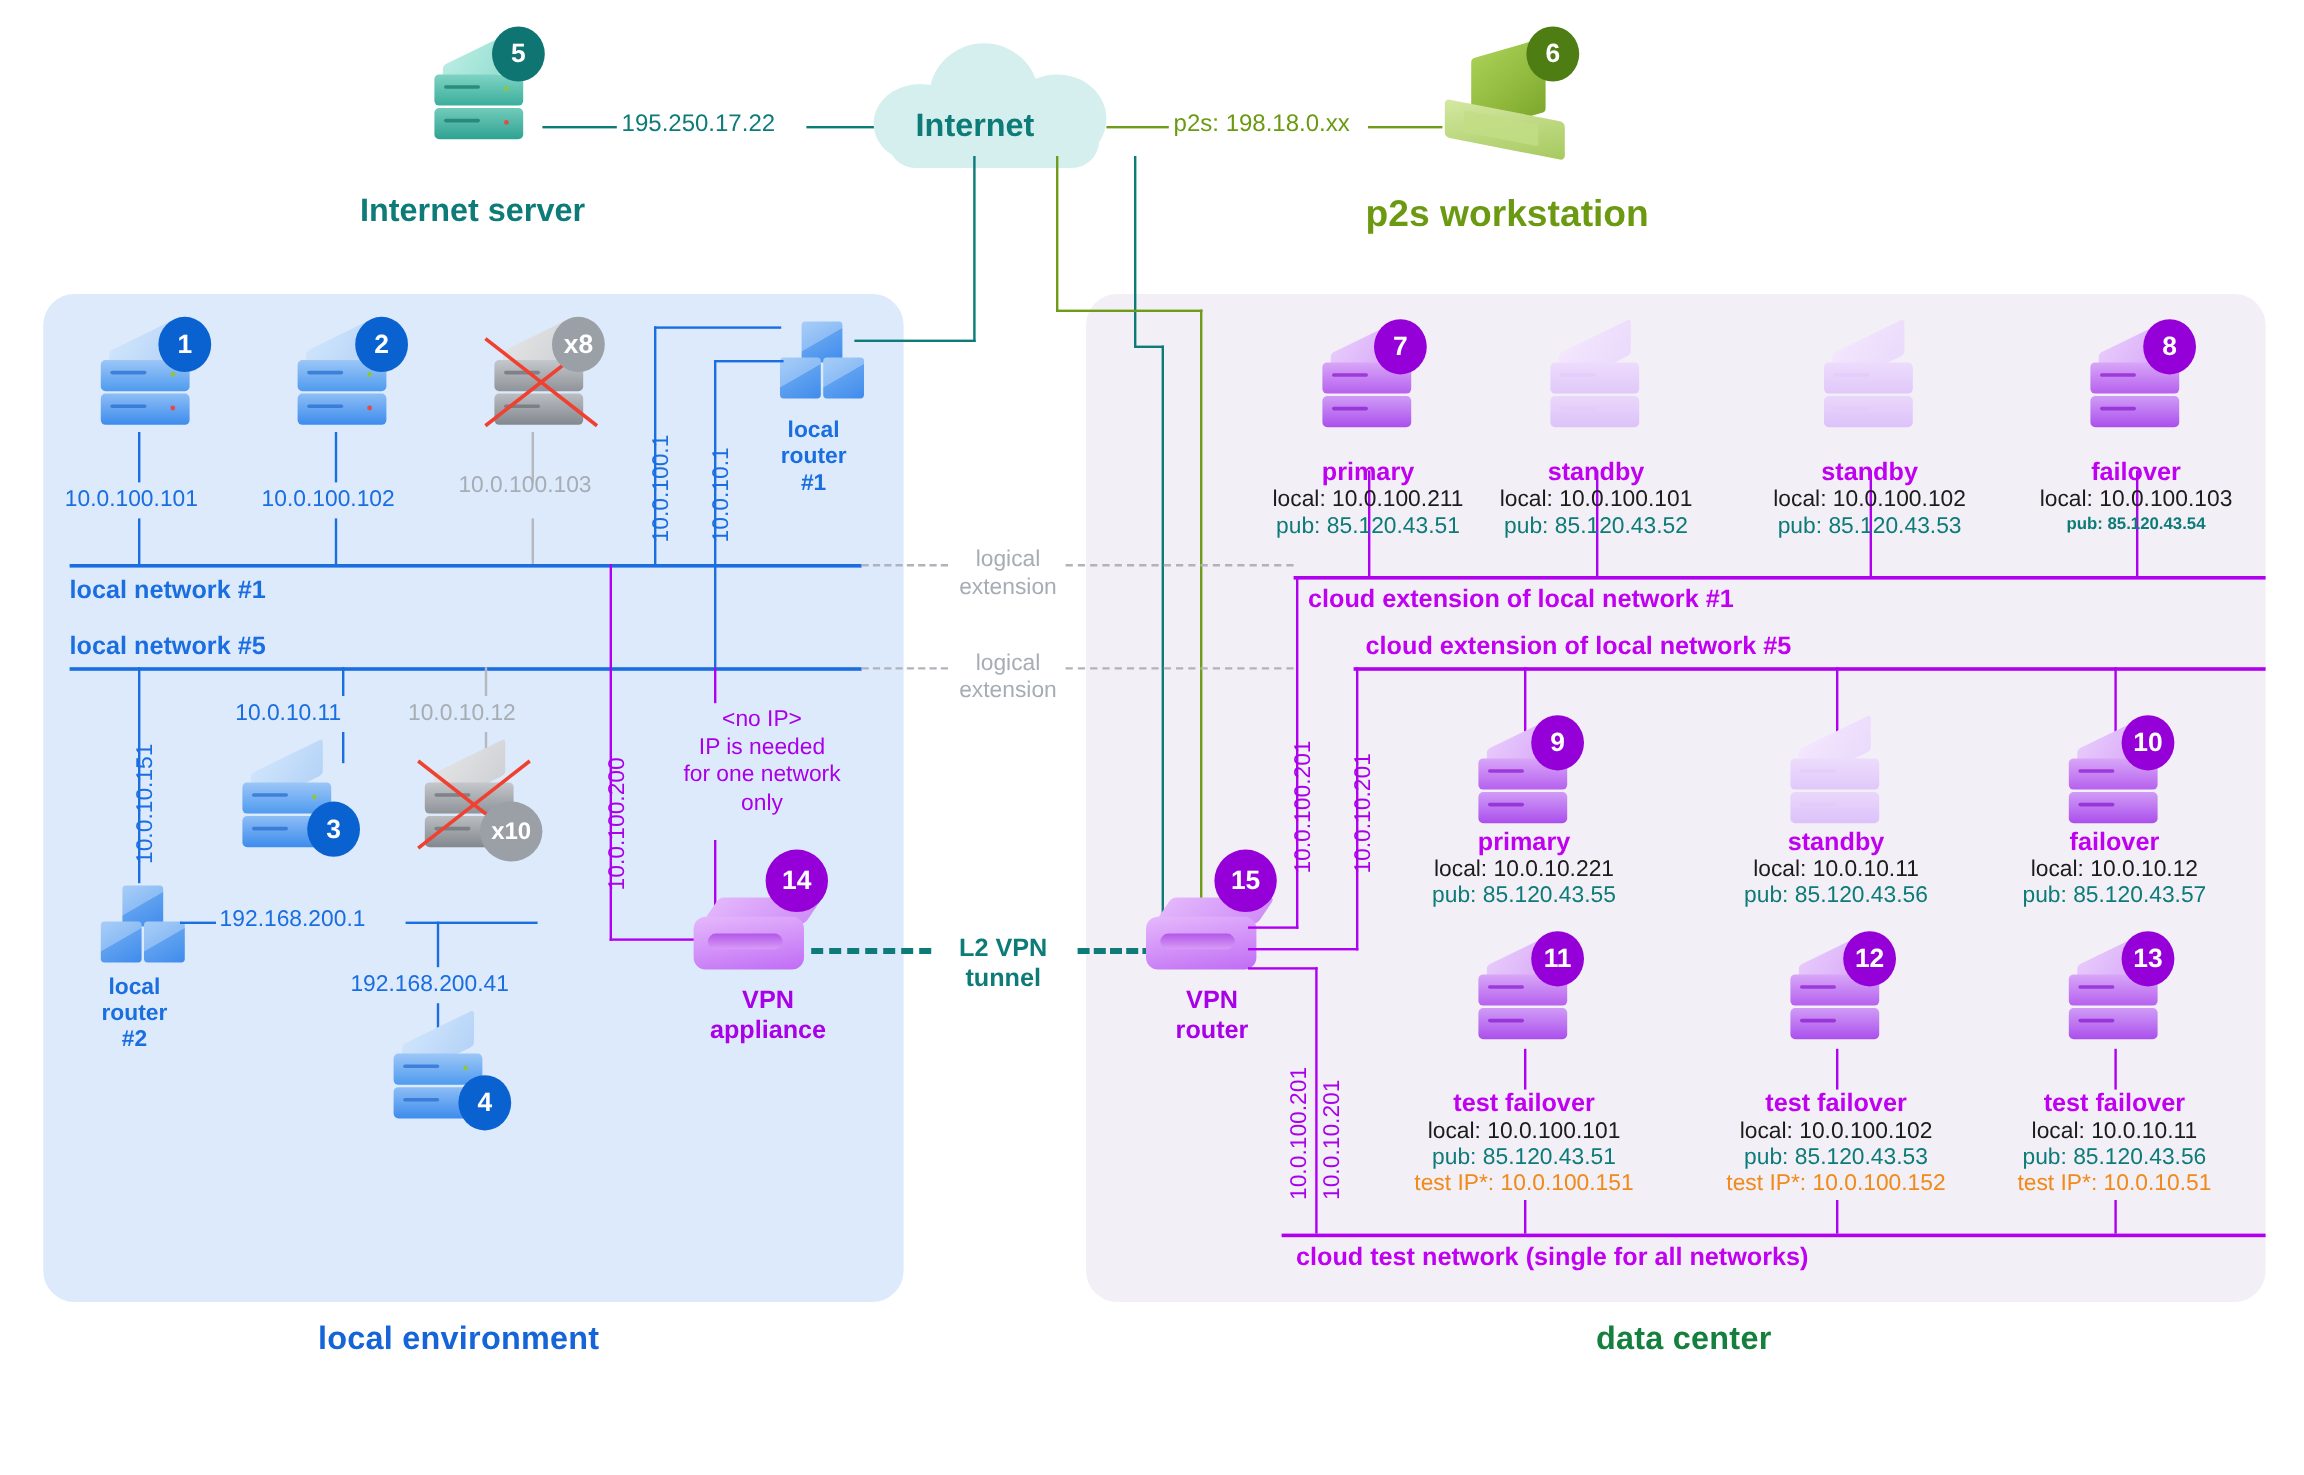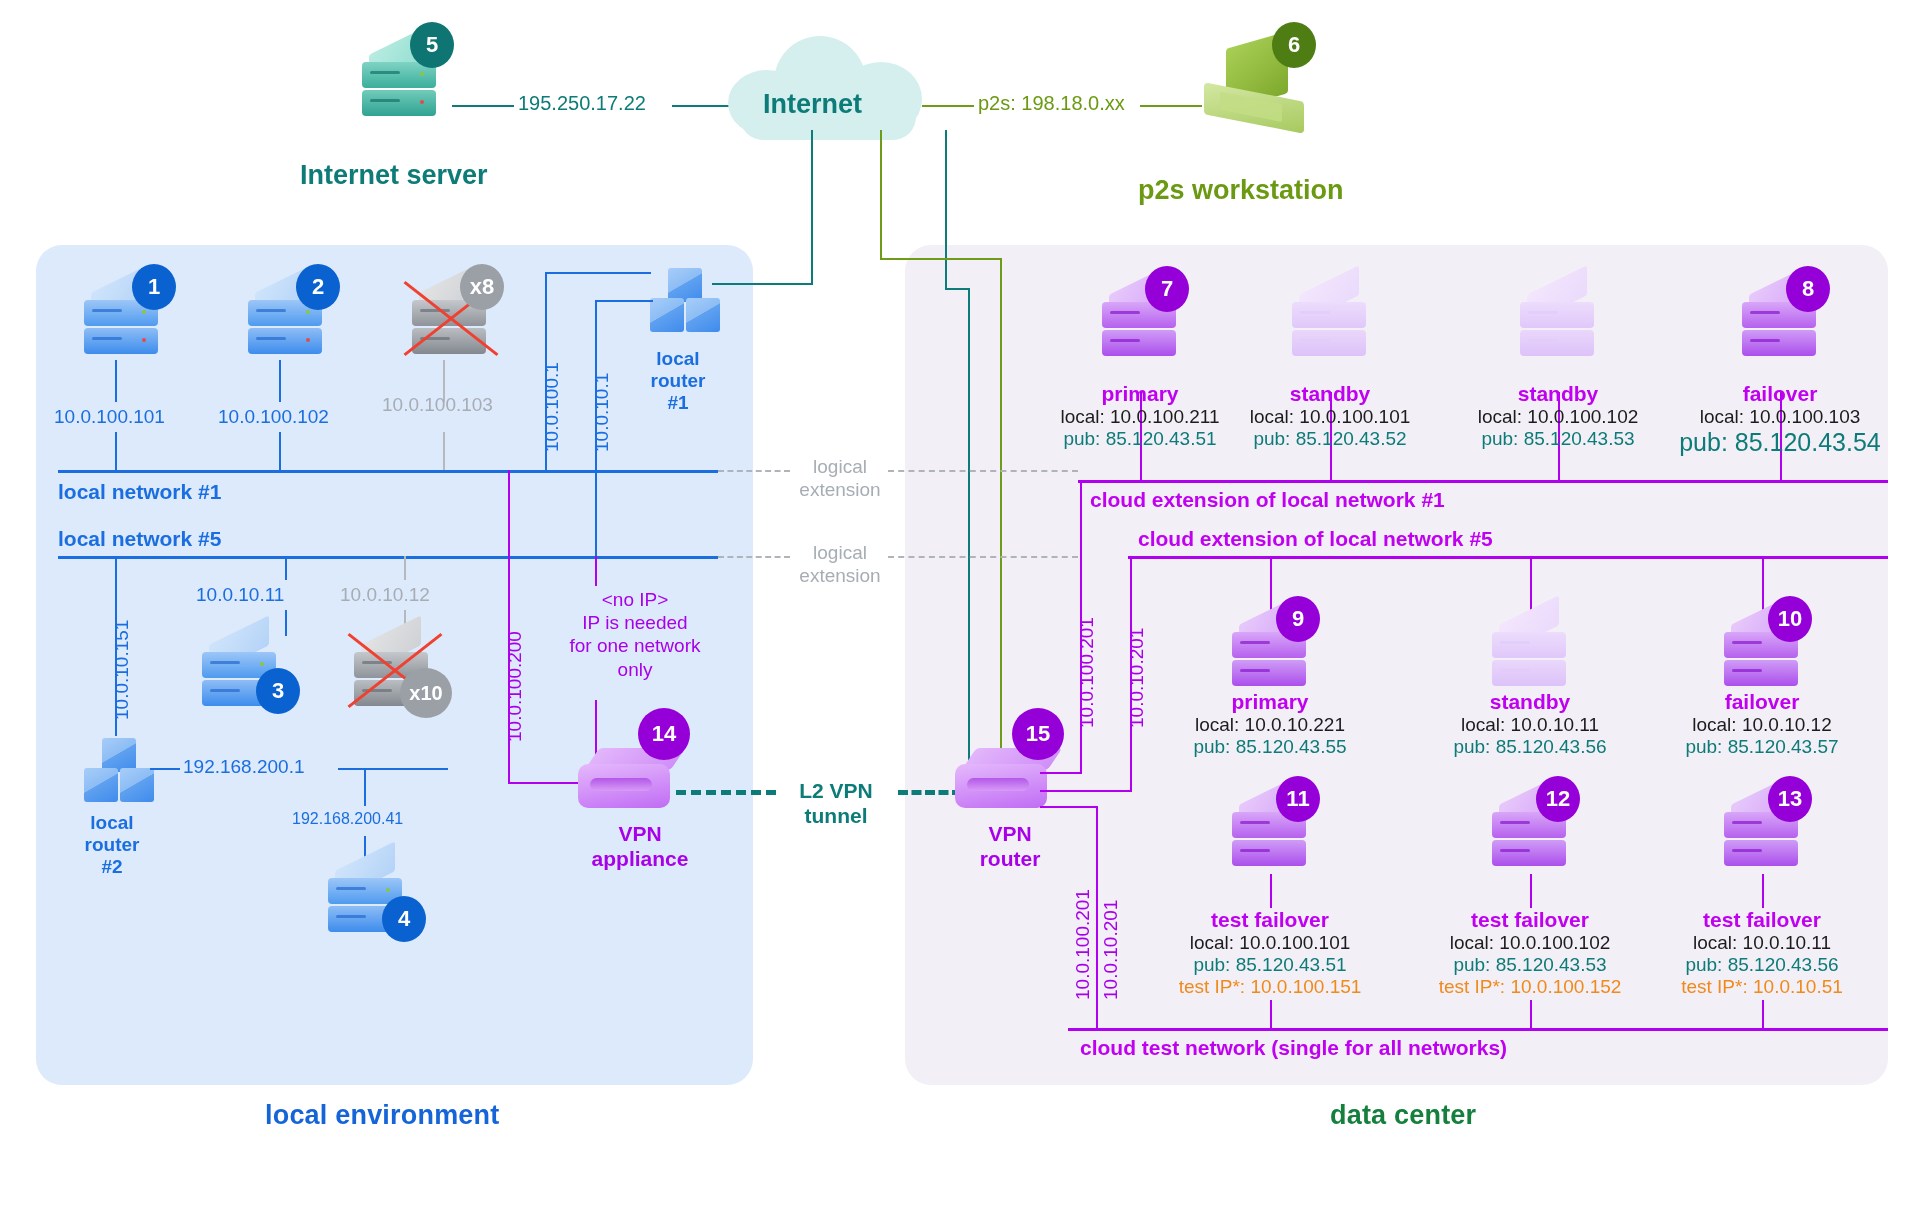--- a/index.html
+++ b/index.html
@@ -165,21 +165,21 @@
   <div class="ln h c-green" style="left:922px;top:105px;width:52px;"></div>
   <div class="abs lbl t-green" style="left:978px;top:92px;font-size:20px;">p2s: 198.18.0.xx</div>
   <div class="ln h c-green" style="left:1140px;top:105px;width:62px;"></div>
 
   <div class="laptop" style="left:1198px;top:40px;">
     <div class="scr"></div>
       <div class="base"></div>
       <div class="kb"></div>
   </div>
   <div class="badge bg-green" style="left:1272px;top:22px;">6</div>
-  <div class="abs lbl-b t-green" style="left:1138px;top:175px;font-size:27px;">p2s workstation</div>
+  <div class="abs lbl-b t-green" style="left:1138px;top:160px;font-size:31px;">p2s workstation</div>
 
   <div class="ln v c-teal" style="left:811px;top:130px;height:155px;"></div>
   <div class="ln h c-teal" style="left:712px;top:283px;width:101px;"></div>
 
   <div class="ln v c-teal" style="left:945px;top:130px;height:160px;"></div>
   <div class="ln h c-teal" style="left:945px;top:288px;width:25px;"></div>
   <div class="ln v c-teal" style="left:968px;top:288px;height:500px;"></div>
 
   <div class="ln v c-green" style="left:880px;top:130px;height:130px;"></div>
   <div class="ln h c-green" style="left:880px;top:258px;width:122px;"></div>
@@ -308,21 +308,21 @@
   <div class="abs lbl-b t-blue" style="left:70px;top:812px;font-size:19px;text-align:center;width:84px;line-height:1.15;">
     <span>local</span><br>
     <span>router</span><br>
     <span>#2</span>
   </div>
 
   <div class="ln h c-blue" style="left:150px;top:768px;width:30px;"></div>
   <div class="abs lbl t-blue" style="left:183px;top:756px;font-size:19px;">192.168.200.1</div>
   <div class="ln h c-blue" style="left:338px;top:768px;width:110px;"></div>
   <div class="ln v c-blue" style="left:364px;top:768px;height:38px;"></div>
-  <div class="abs lbl t-blue" style="left:292px;top:810px;font-size:16px;">192.168.200.41</div>
+  <div class="abs lbl t-blue" style="left:292px;top:810px;font-size:19px;">192.168.200.41</div>
   <div class="ln v c-blue" style="left:364px;top:836px;height:26px;"></div>
   <div class="srv" style="left:326px;top:856px;">
     <div class="top"></div>
       <div class="slabA"></div>
       <div class="slabB"></div>
     <div class="lineA"></div>
       <div class="lineB"></div>
     <div class="dotg" style="left:60px;top:32px;"></div>
       <div class="dotr" style="left:60px;top:60px;"></div>
   </div>
@@ -434,21 +434,21 @@
     <div class="top"></div>
       <div class="slabA"></div>
       <div class="slabB"></div>
     <div class="lineA"></div>
       <div class="lineB"></div>
   </div>
   <div class="badge bg-purple" style="left:1786px;top:266px;">8</div>
   <div class="abs" style="left:1662px;top:382px;width:236px;text-align:center;">
     <div class="lbl-b t-magenta" style="font-size:21px;">failover</div>
     <div class="lbl t-black" style="font-size:19px;">local: 10.0.100.103</div>
-    <div class="lbl t-teal" style="font-size:25px;">pub: 85.120.43.54</div>
+    <div class="lbl t-teal" style="font-size:14px;font-weight:bold;">pub: 85.120.43.54</div>
   </div>
 
   <div class="bus-p" style="left:1128px;top:556px;width:760px;"></div>
   <div class="abs lbl-b t-magenta" style="left:1138px;top:527px;font-size:21px;">cloud extension of local network #5</div>
 
   <div class="ln v c-purple" style="left:1270px;top:556px;height:66px;"></div>
   <div class="srv pur" style="left:1230px;top:610px;">
     <div class="top"></div>
       <div class="slabA"></div>
       <div class="slabB"></div>

